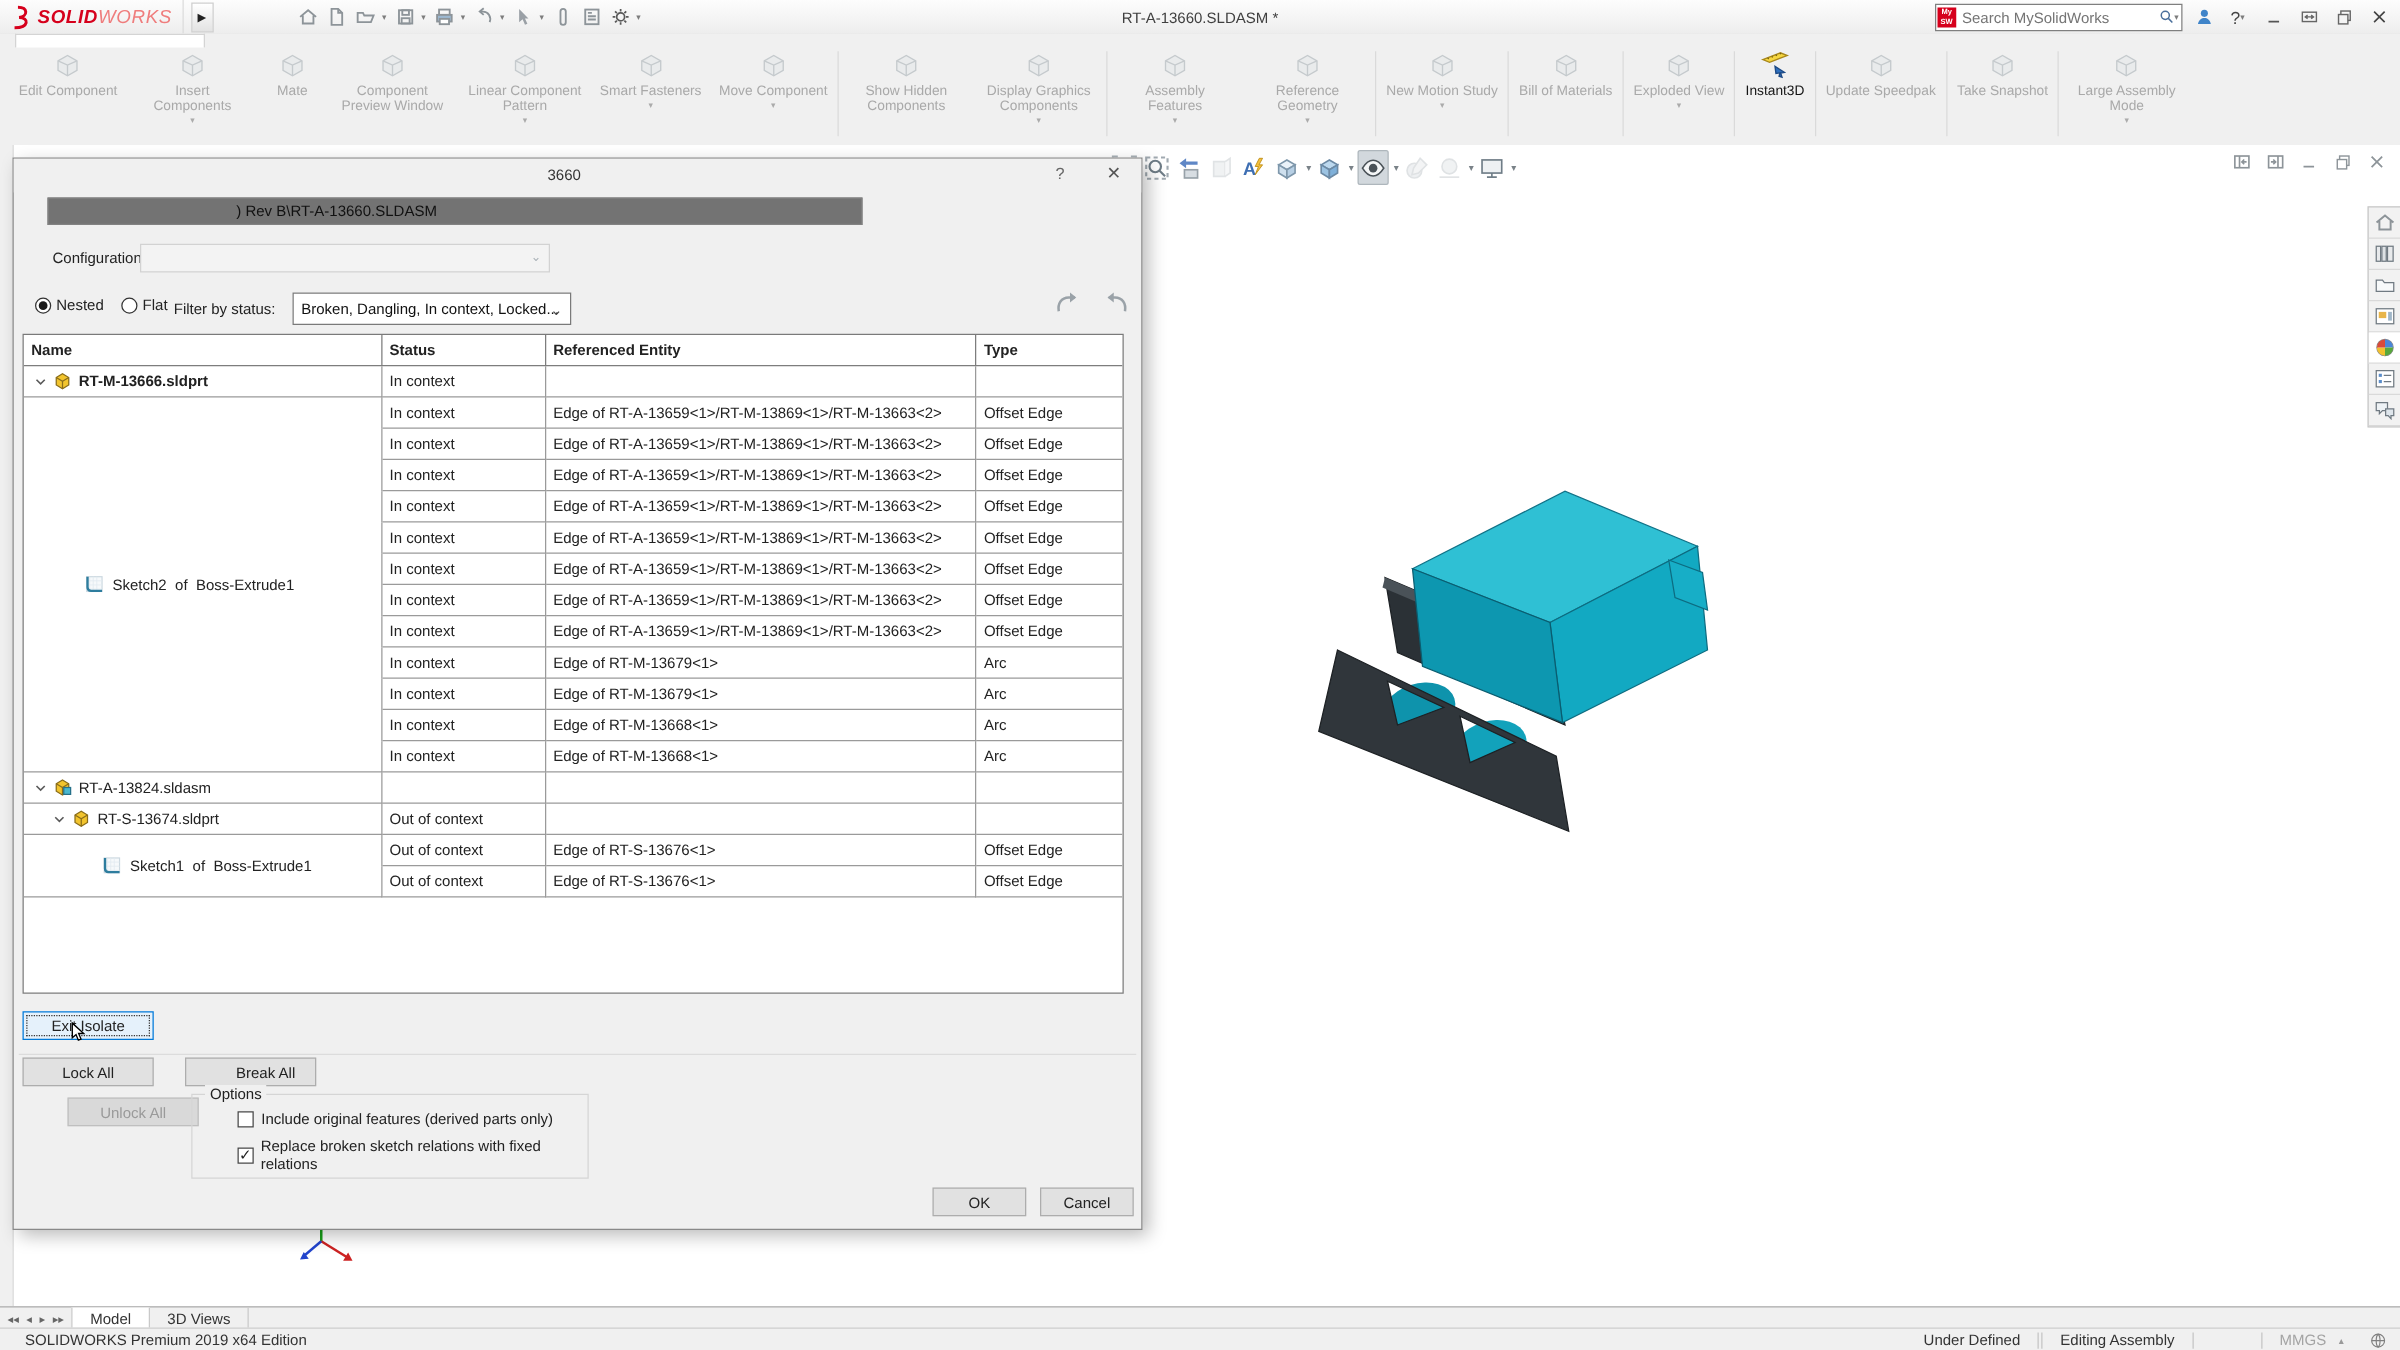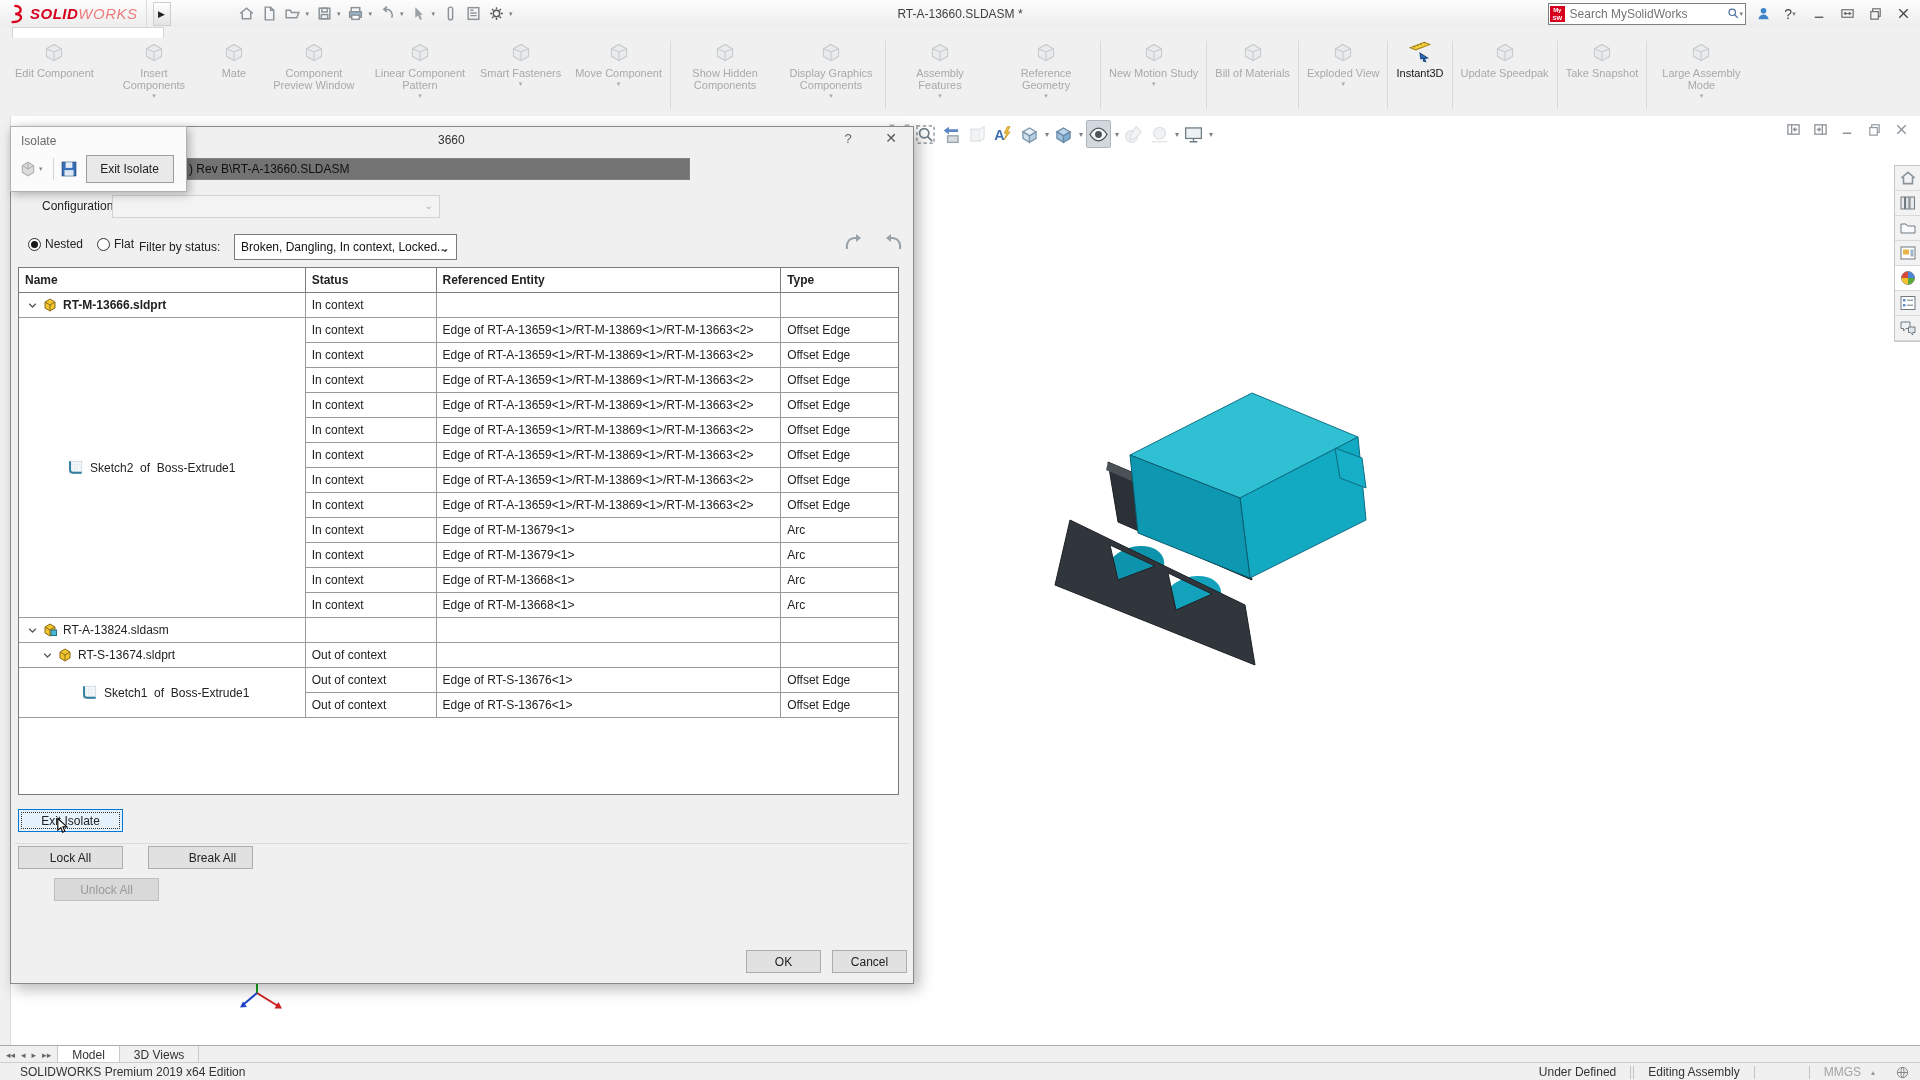--- a/index.html
+++ b/index.html
@@ -805,42 +805,36 @@
               </svg></div><div>Sketch1  of  Boss-Extrude1</div></div>
         </div>
     </div>
 
     <div class="btn focused" style="left:7px;top:682px;width:105px;">Exit Isolate</div>
     <div class="dlg-sep"></div>
     <div class="btn" style="left:7px;top:719px;width:105px;">Lock All</div>
     <div class="btn" style="left:137px;top:719px;width:105px;padding-left:24px;">Break All</div>
     <div class="btn disabled" style="left:7px;top:751px;width:105px;">Unlock All</div>
 
+    <div class="opt-box">
+      <span class="opt-label">Options</span>
+      <div class="cb-row" style="left:30px;top:12px;">
+        <span class="cb" id="cb-include"></span>
+        <span>Include original features (derived parts only)</span>
+      </div>
+      <div class="cb-row" style="left:30px;top:34px;">
+        <span class="cb" id="cb-replace">✓</span>
+        <span>Replace broken sketch relations with fixed relations</span>
+      </div>
+    </div>
 
     <div class="btn" style="left:735px;top:823px;width:75px;">OK</div>
     <div class="btn" style="left:821px;top:823px;width:75px;">Cancel</div>
   </div>
 
-  <div class="isolate">
-    <div class="iso-title">Isolate</div>
-    <div class="iso-row">
-      <svg viewBox="0 0 16 16">
-          <path d="M3 5 8 2l5 3v6l-5 3-5-3z" fill="#dcdcdc" stroke="#b2b2b2"></path>
-          <path d="M8 2v6M3 5l5 3 5-3" stroke="#b2b2b2" fill="none"></path>
-        </svg>
-      <span class="iso-dd">▾</span>
-      <span class="iso-sep"></span>
-      <svg viewBox="0 0 16 16">
-          <rect x="2" y="2" width="12" height="12" fill="#3a72b9" stroke="#27508a"></rect>
-          <rect x="5" y="2" width="6" height="5" fill="#e8eef5"></rect>
-          <rect x="4" y="9" width="8" height="5" fill="#dfe7f0"></rect>
-        </svg>
-      <span class="iso-btn">Exit Isolate</span>
-    </div>
-  </div>
 
   <svg class="cursor" viewBox="0 0 24 24">
     <path d="M7 3v14l3.6-3 2.2 5.4 2.6-1.1-2.3-5.3H18z" fill="#fff" stroke="#000" stroke-width="1.3"></path>
   </svg>
 
   <div class="tabsrow">
     <div class="sheet-nav">
       <span>◂◂</span>
       <span>◂</span>
       <span>▸</span>

